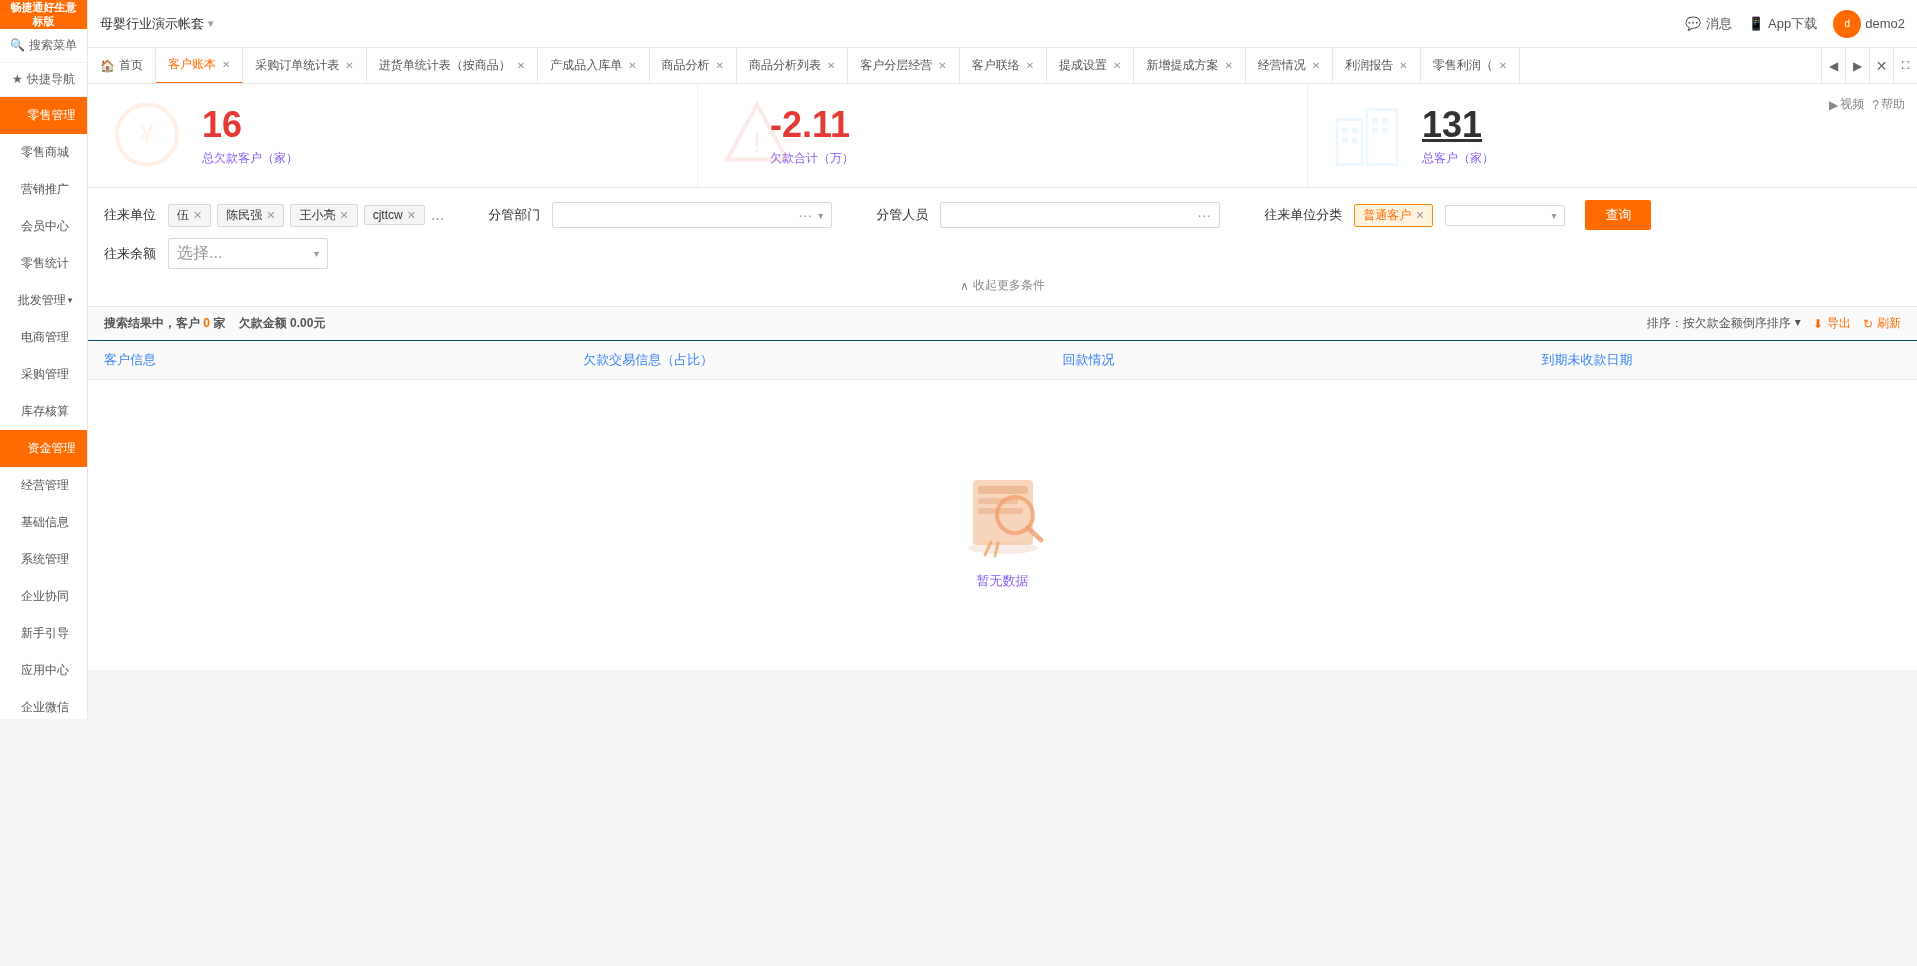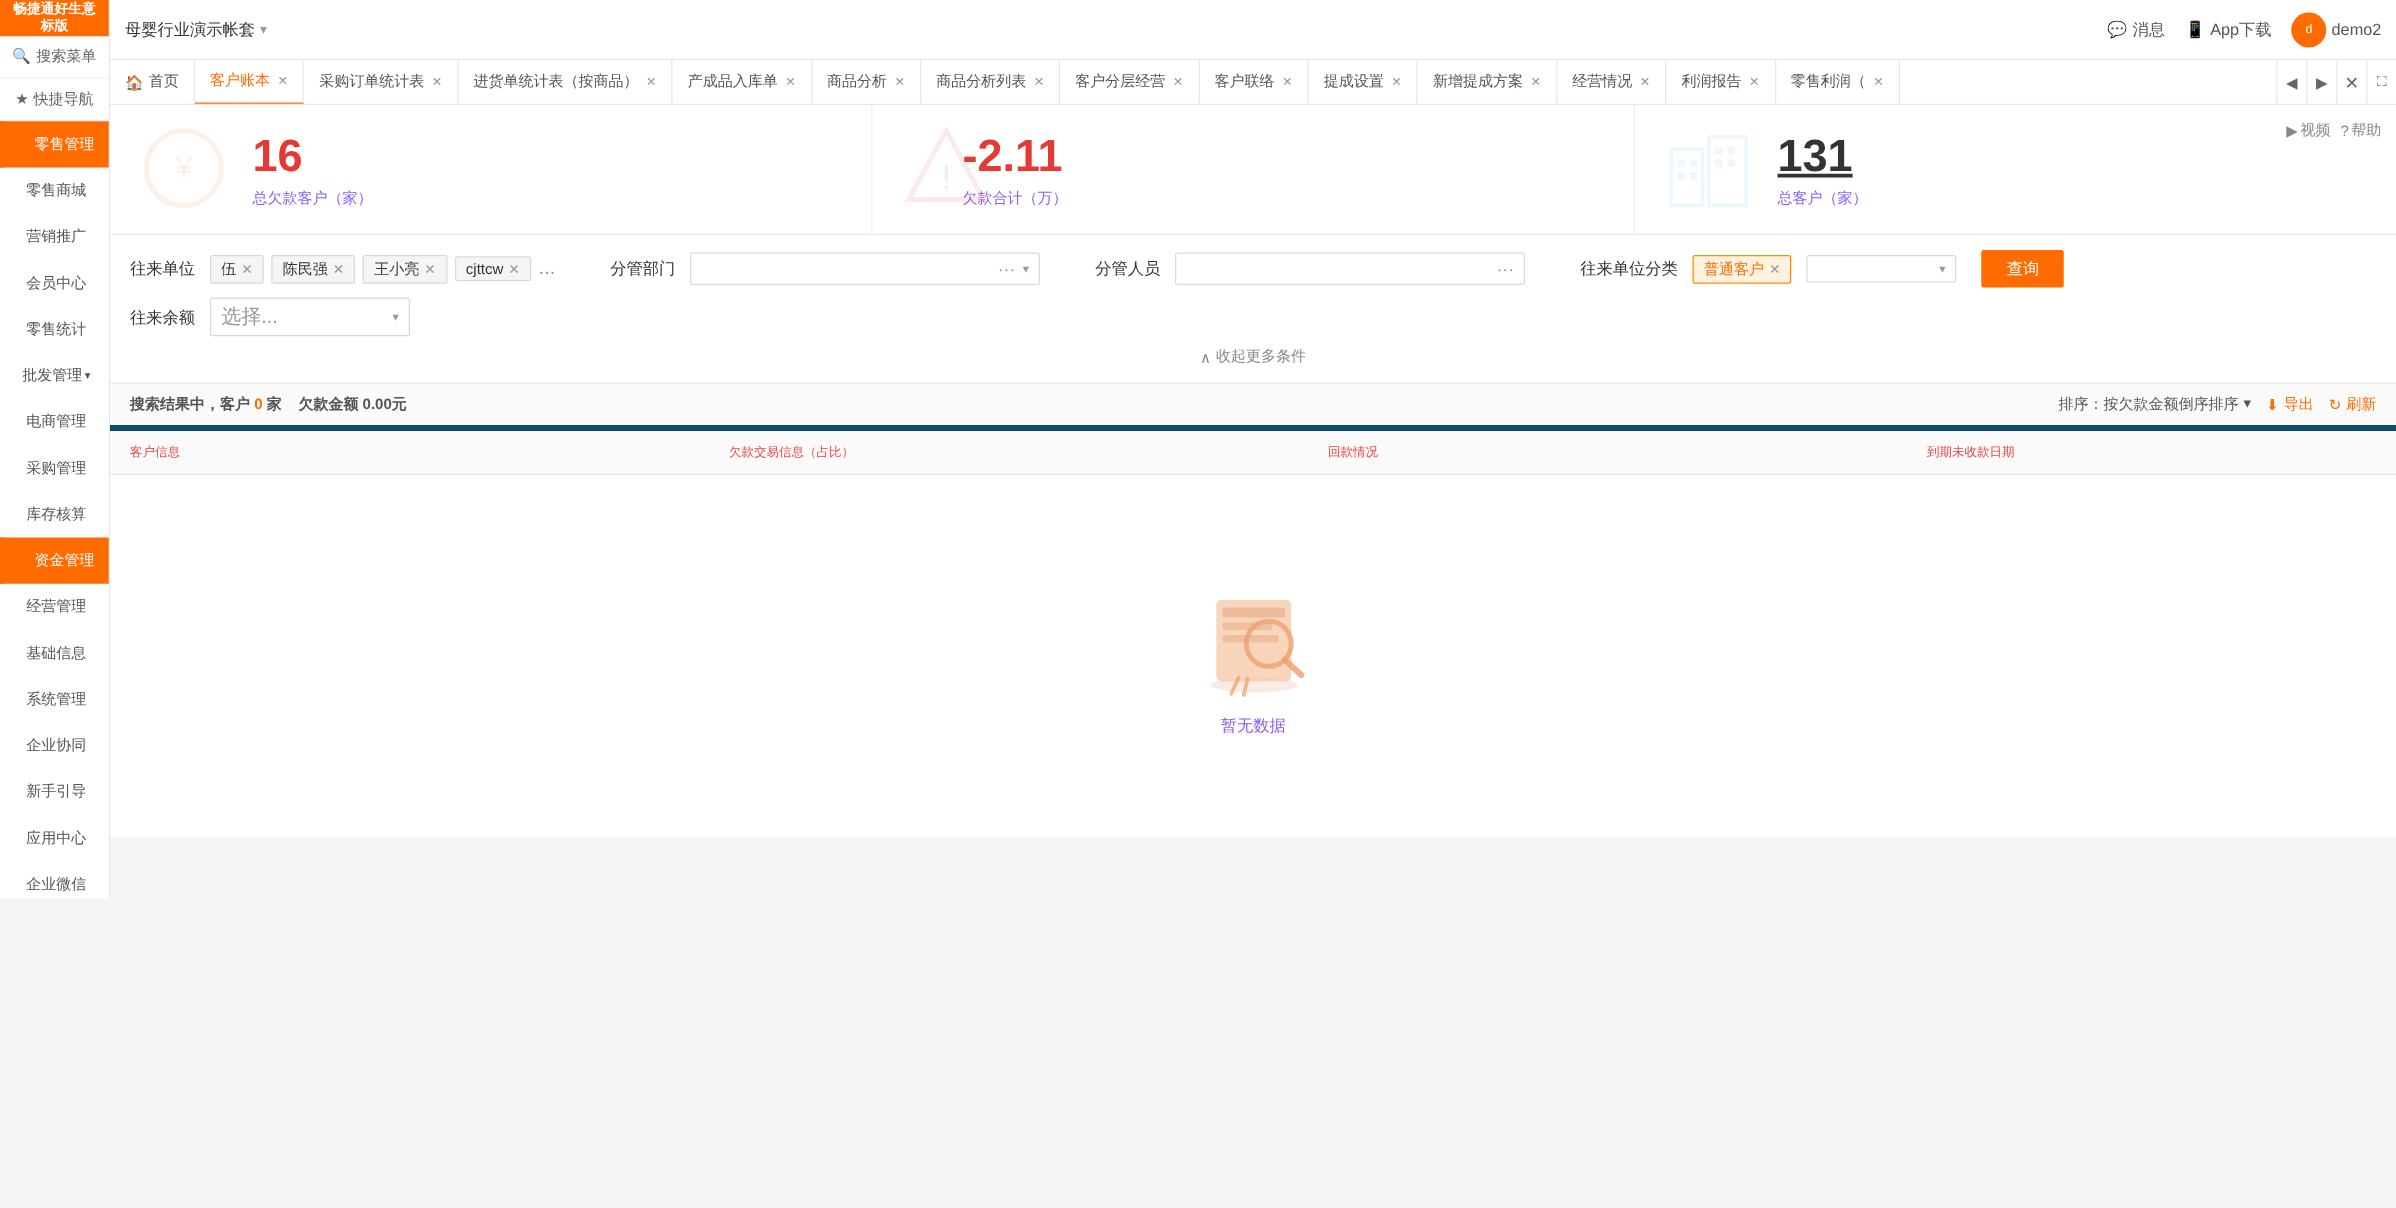--- a/index.html
+++ b/index.html
@@ -61,31 +61,31 @@
     .filter-tag-close { color: #999; cursor: pointer; font-size: 11px; }
     .filter-more { color: #999; cursor: pointer; font-size: 16px; }
     .filter-select { display: flex; align-items: center; gap: 6px; min-width: 160px; border: 1px solid #d9d9d9; border-radius: 2px; padding: 4px 8px; background: #fff; cursor: pointer; }
     .filter-select-label { flex: 1; font-size: 16px; color: #999; }
     .filter-select-arrow { color: #999; font-size: 10px; }
     .filter-category-tag { display: flex; align-items: center; gap: 4px; background: #f5f5f5; border: 1px solid #d9d9d9; border-radius: 2px; padding: 2px 8px; font-size: 12px; color: #333; }
     .collapse-row { display: flex; justify-content: center; }
     .collapse-btn { display: flex; align-items: center; gap: 4px; color: #888; font-size: 12px; cursor: pointer; }
 
     
-    .search-result-bar { display: flex; align-items: center; justify-content: space-between; padding: 8px 16px; background: #fafafa; border-bottom: 5px solid #0c4a6e; }
+    .search-result-bar { display: flex; align-items: center; justify-content: space-between; padding: 8px 16px; background: #fafafa; border-bottom: 1px solid #0c4a6e; }
     .search-result-text { font-size: 12px; color: #555; }
     .search-result-text span { font-weight: bold; }
     .result-actions { display: flex; align-items: center; gap: 12px; font-size: 12px; color: #555; }
     .result-sort { display: flex; gap: 4px; cursor: pointer; }
     .result-btn { display: flex; align-items: center; gap: 4px; cursor: pointer; color: #ff6b00; }
 
     
     .data-table { width: 100%; background: #fff; }
     .table-header { display: flex; background: #fafafa; border-bottom: 1px solid #e8e8e8; padding: 10px 16px; }
-    .table-col { font-size: 10px; color: #ef4444; font-weight: 500; }
+    .table-col { font-size: 13px; color: #3b82f6; font-weight: 500; }
     .table-col-1 { flex: 2; }
     .table-col-2 { flex: 2; }
     .table-col-3 { flex: 2; }
     .table-col-4 { flex: 1.5; }
 
     
     .empty-state { display: flex; flex-direction: column; align-items: center; justify-content: center; padding: 80px 0; }
     .empty-icon { width: 120px; height: 100px; position: relative; }
     .empty-text { font-size: 13px; color: #8b5cf6; margin-top: 12px; }
 

